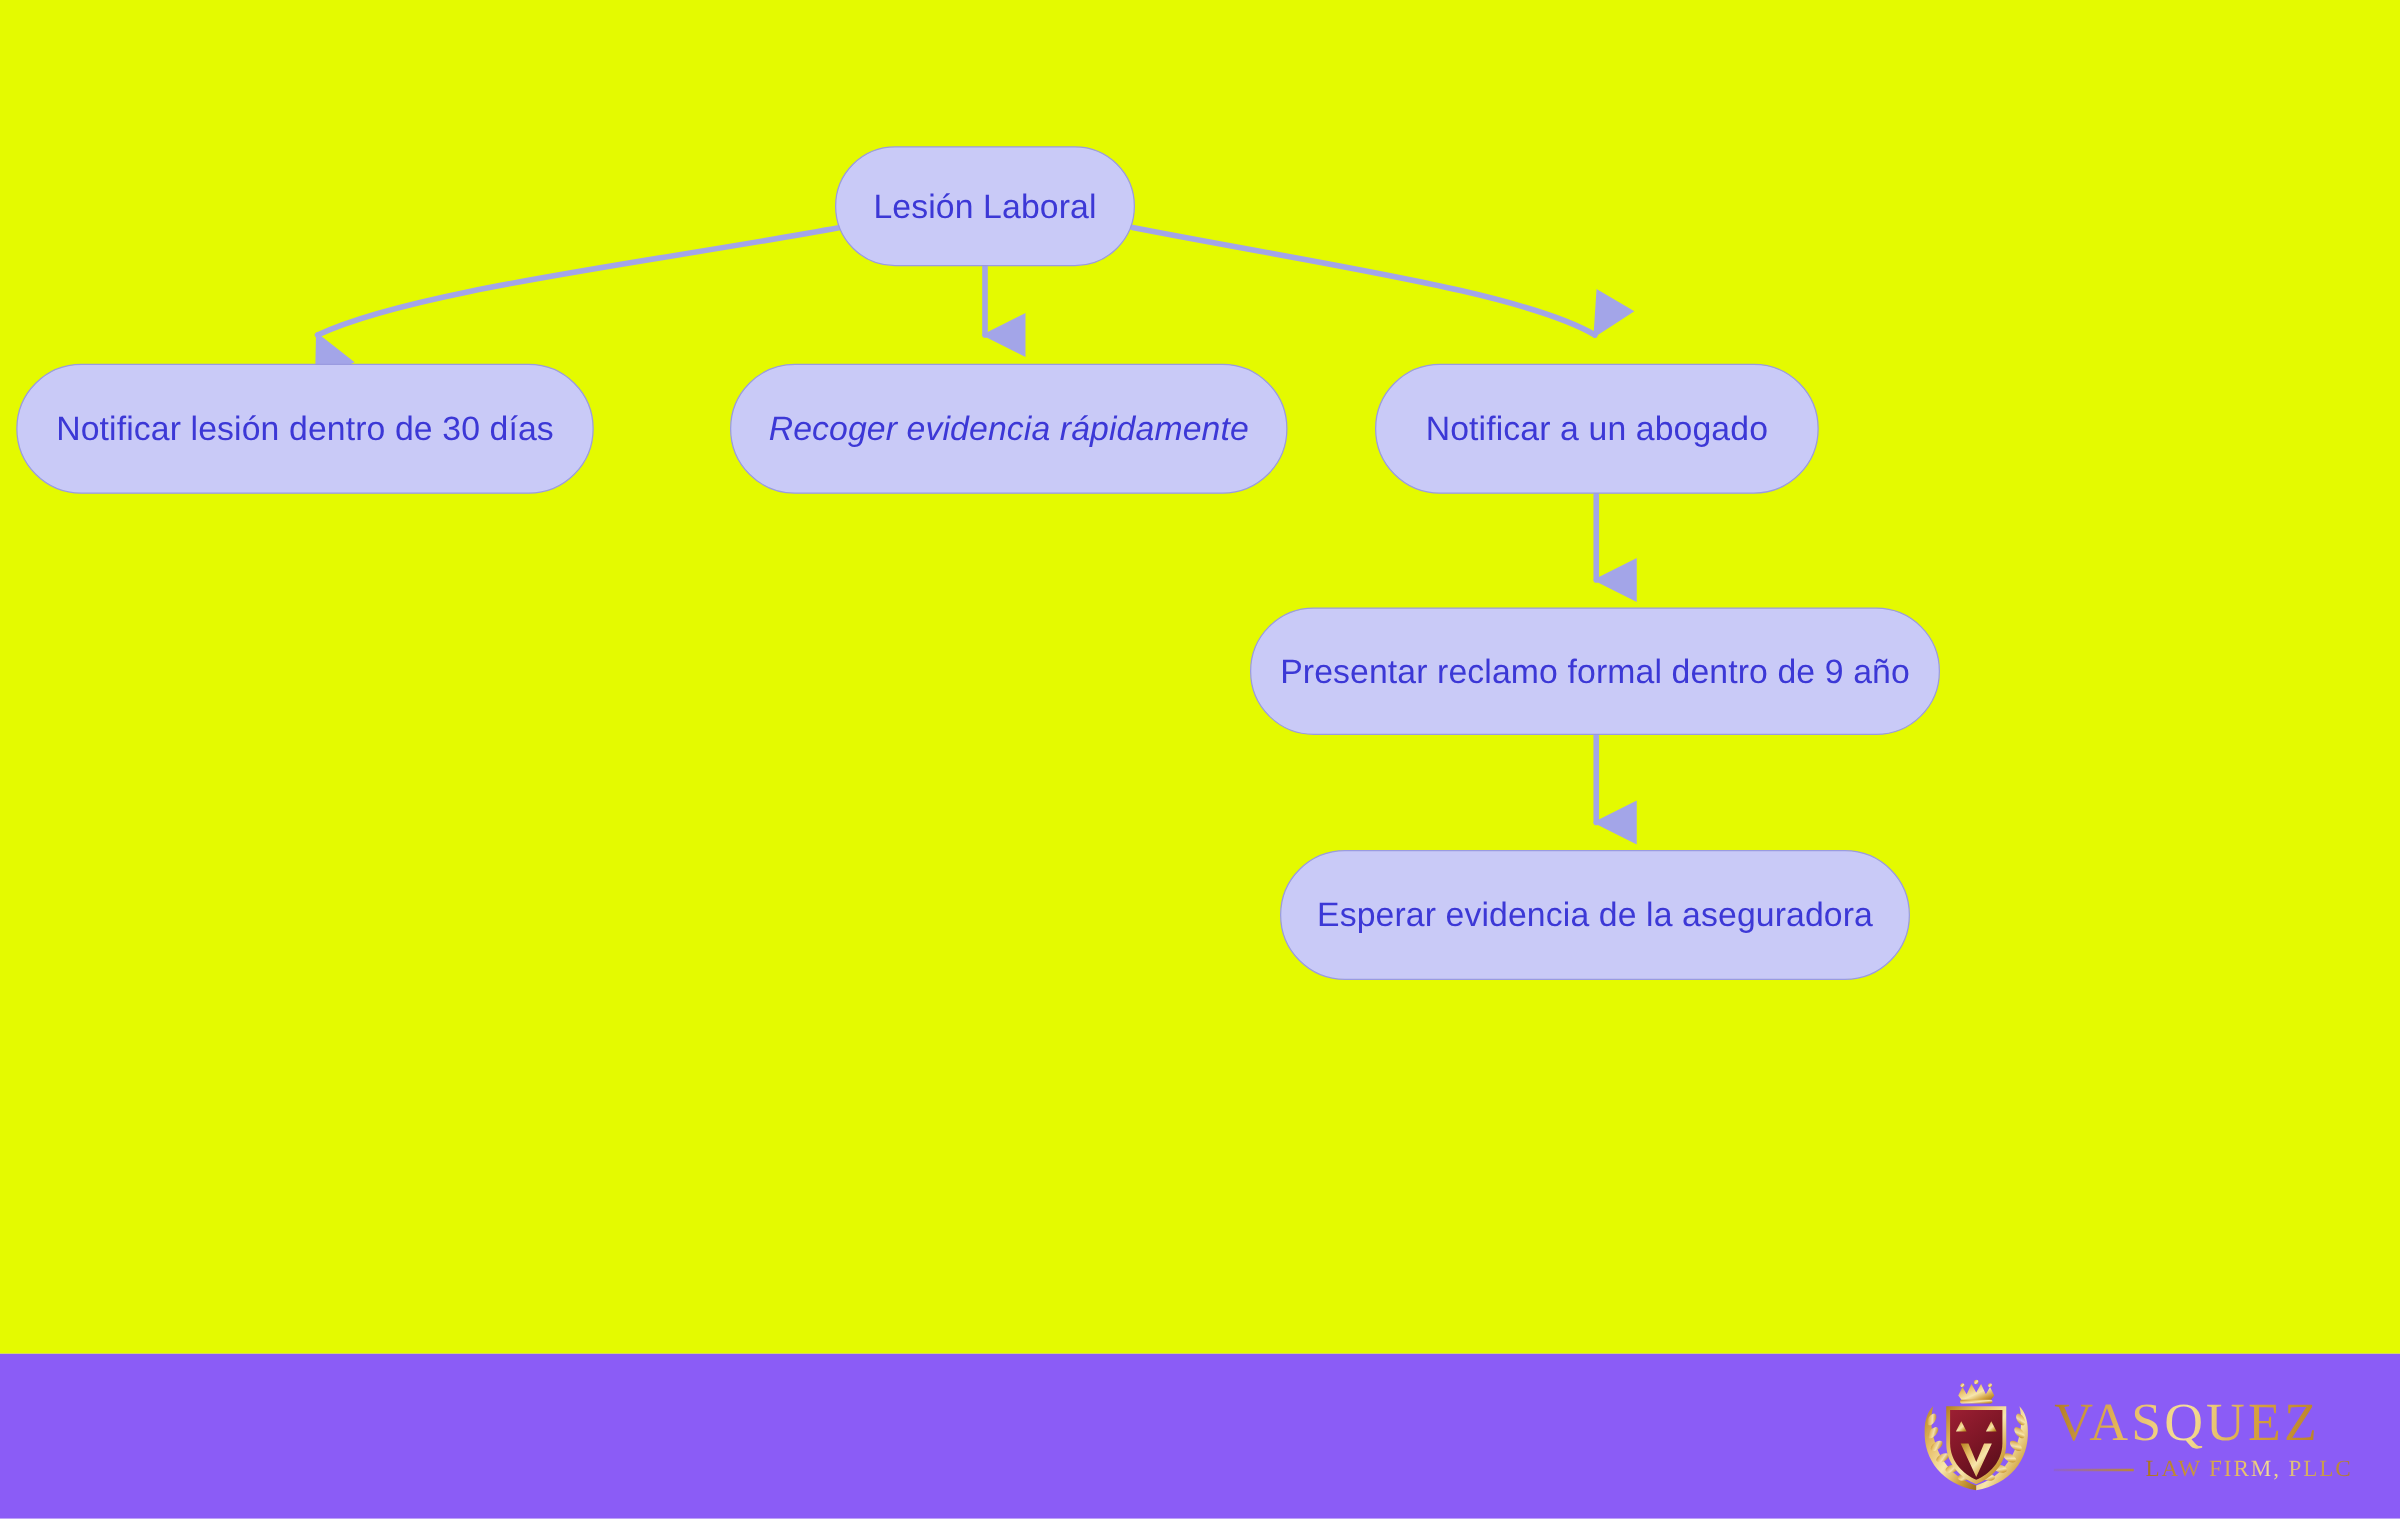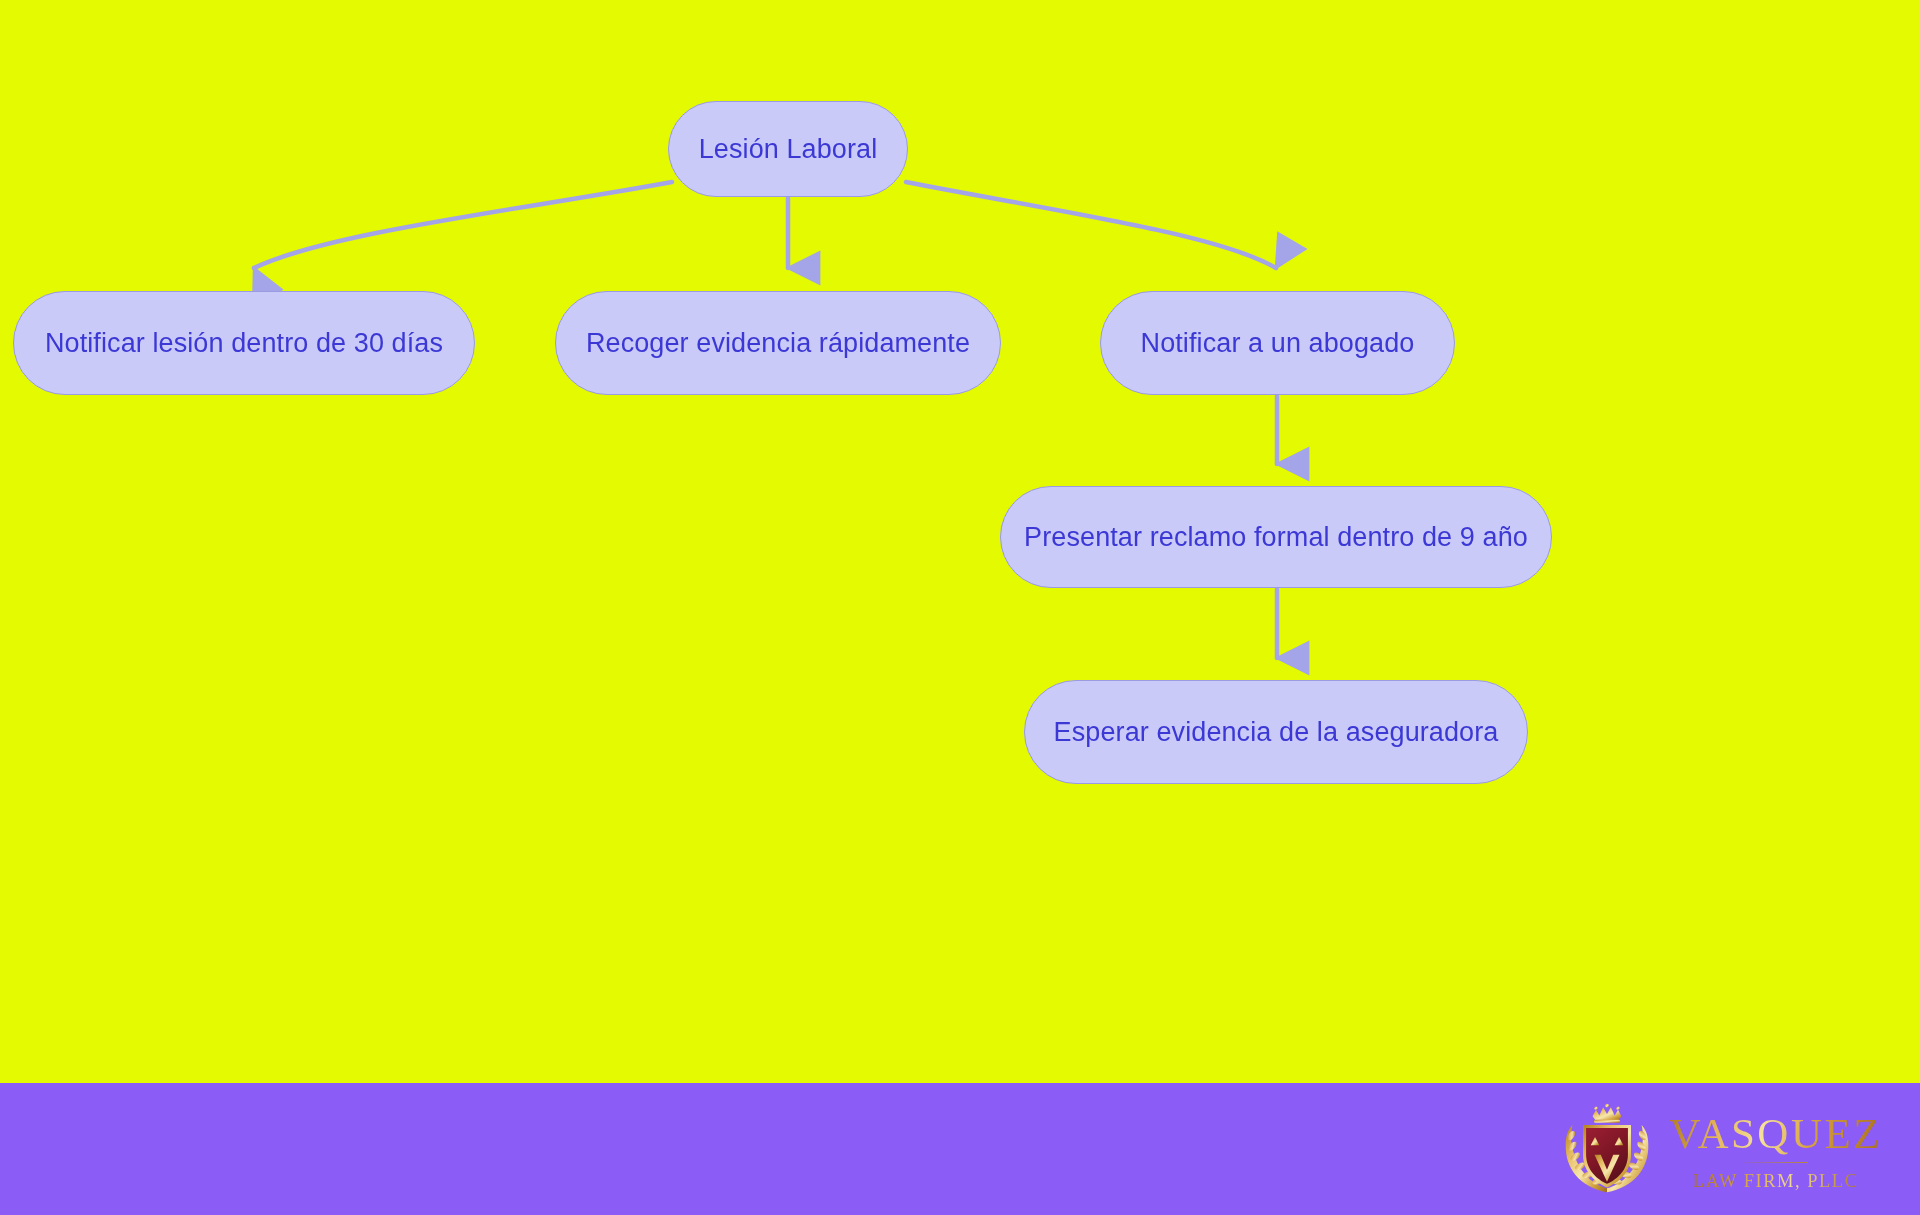--- a/index.html
+++ b/index.html
@@ -101,21 +101,20 @@
     background-clip: text;
     color: transparent;
     white-space: nowrap;
   }
 
   #logo-sub-row {
     display: flex;
     align-items: center;
     gap: 9px;
     margin-top: 7px;
-    flex-direction: column;
   }
 
   #logo-rule {
     width: 64px;
     height: 1.4px;
     background: linear-gradient(90deg, rgba(160,110,30,0.15), #b9873a);
     flex: none;
   }
 
   #logo-sub {
@@ -148,29 +147,29 @@
 
       <path d="M 788,198 L 788,268" fill="none" stroke="#a3a5e8" stroke-width="4.5" stroke-linecap="round" marker-end="url(#arrowhead)"></path>
 
       <path d="M 906,182 C 1060,212 1218,234 1276,268" fill="none" stroke="#a3a5e8" stroke-width="4.5" stroke-linecap="round" marker-end="url(#arrowhead)"></path>
 
       <path d="M 1277,396 L 1277,464" fill="none" stroke="#a3a5e8" stroke-width="4.5" stroke-linecap="round" marker-end="url(#arrowhead)"></path>
 
       <path d="M 1277,589 L 1277,658" fill="none" stroke="#a3a5e8" stroke-width="4.5" stroke-linecap="round" marker-end="url(#arrowhead)"></path>
     </svg>
 
-    <div class="node" style="left:668px; top:101px; width:240px; height:96px;">
+    <div class="node" style="left:668px; top:117px; width:240px; height:96px;">
       <span>Lesión Laboral</span>
     </div>
 
     <div class="node" style="left:13px; top:291px; width:462px; height:104px;">
       <span>Notificar lesión dentro de 30 días</span>
     </div>
 
-    <div class="node" style="left:555px; top:291px; width:446px; height:104px;">
+    <div class="node" style="left:584px; top:291px; width:446px; height:104px;font-style:italic;">
       <span>Recoger evidencia rápidamente</span>
     </div>
 
     <div class="node" style="left:1100px; top:291px; width:355px; height:104px;">
       <span>Notificar a un abogado</span>
     </div>
 
     <div class="node" style="left:1000px; top:486px; width:552px; height:102px;">
       <span>Presentar reclamo formal dentro de 9 año</span>
     </div>

